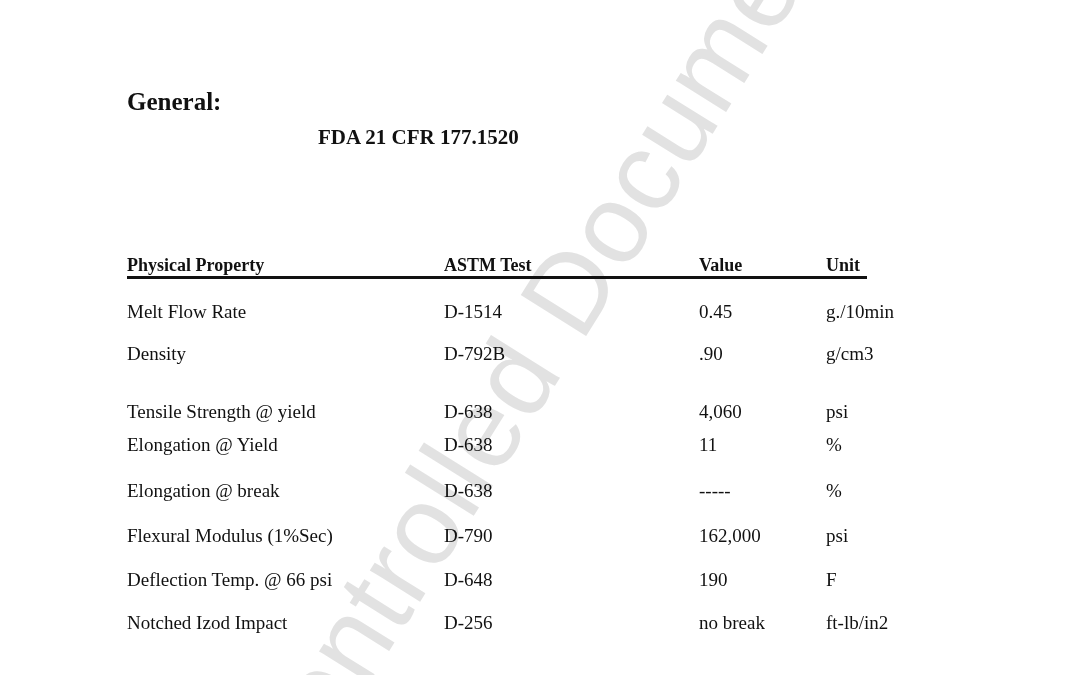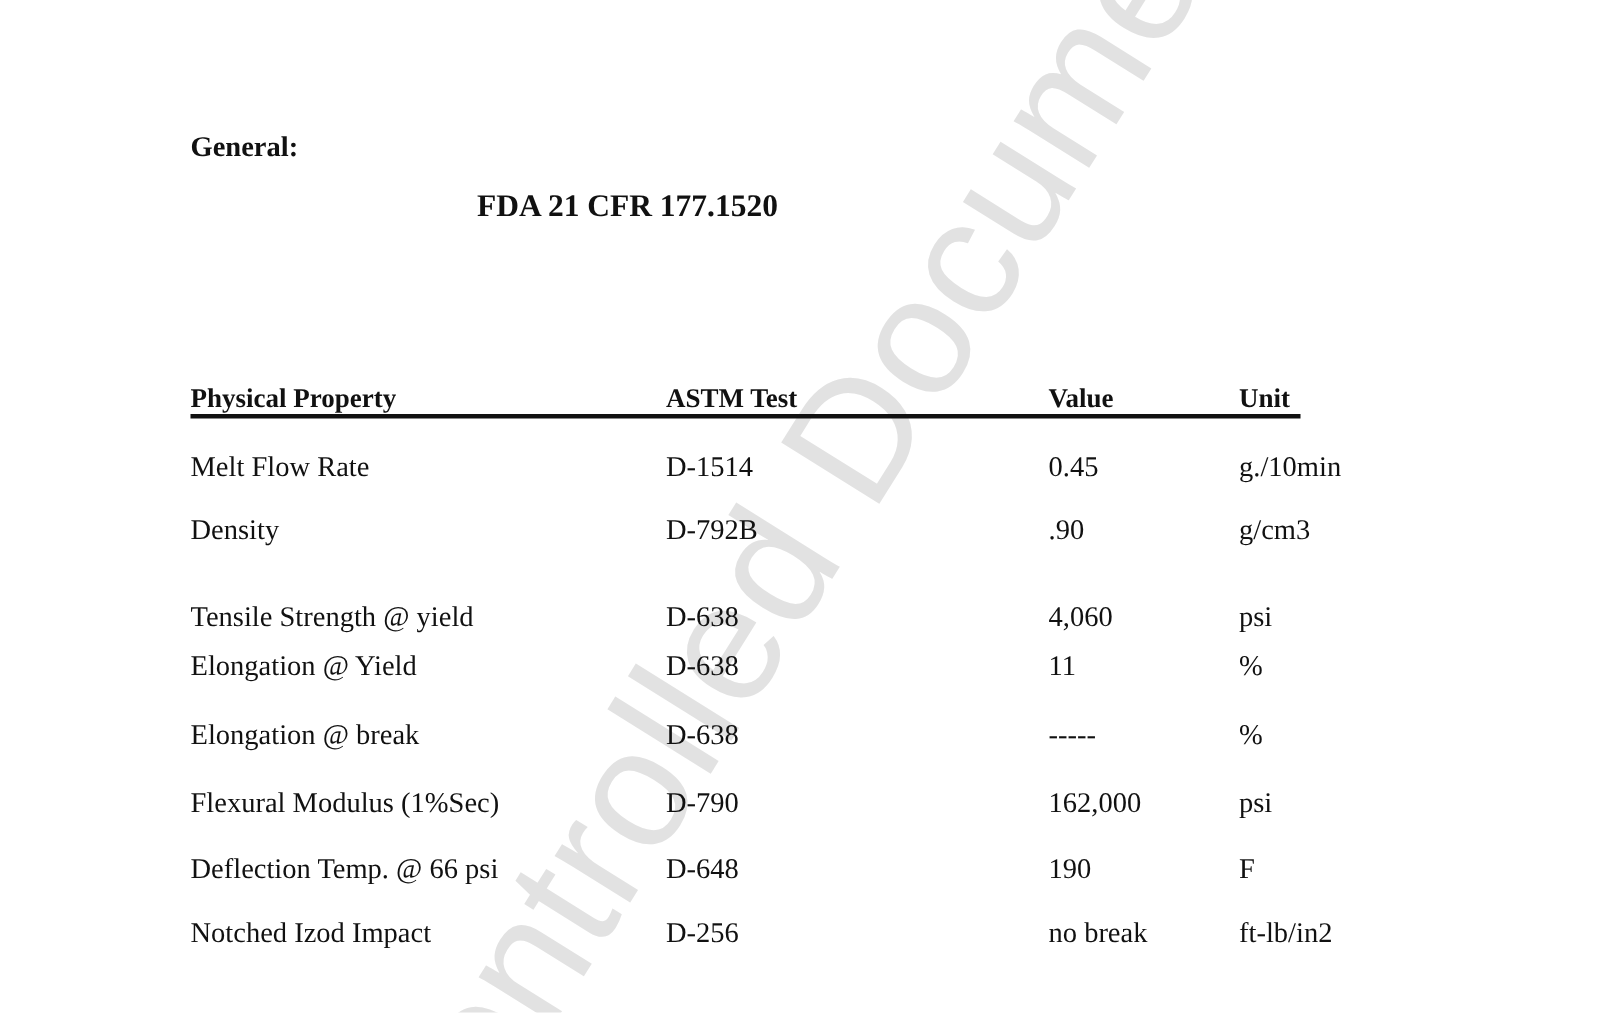--- a/index.html
+++ b/index.html
@@ -40,21 +40,21 @@
     .content {
       position: absolute;
       left: 0; top: 0;
       width: 1080px; height: 675px;
       z-index: 1;
     }
     .general-label {
       position: absolute;
       left: 127px;
       top: 88px;
-      font-size: 19px;
+      font-size: 25px;
       font-weight: bold;
     }
     .general-title {
       position: absolute;
       left: 318px;
       top: 88px;
       font-size: 25px;
       font-weight: bold;
     }
     .general-sub {

